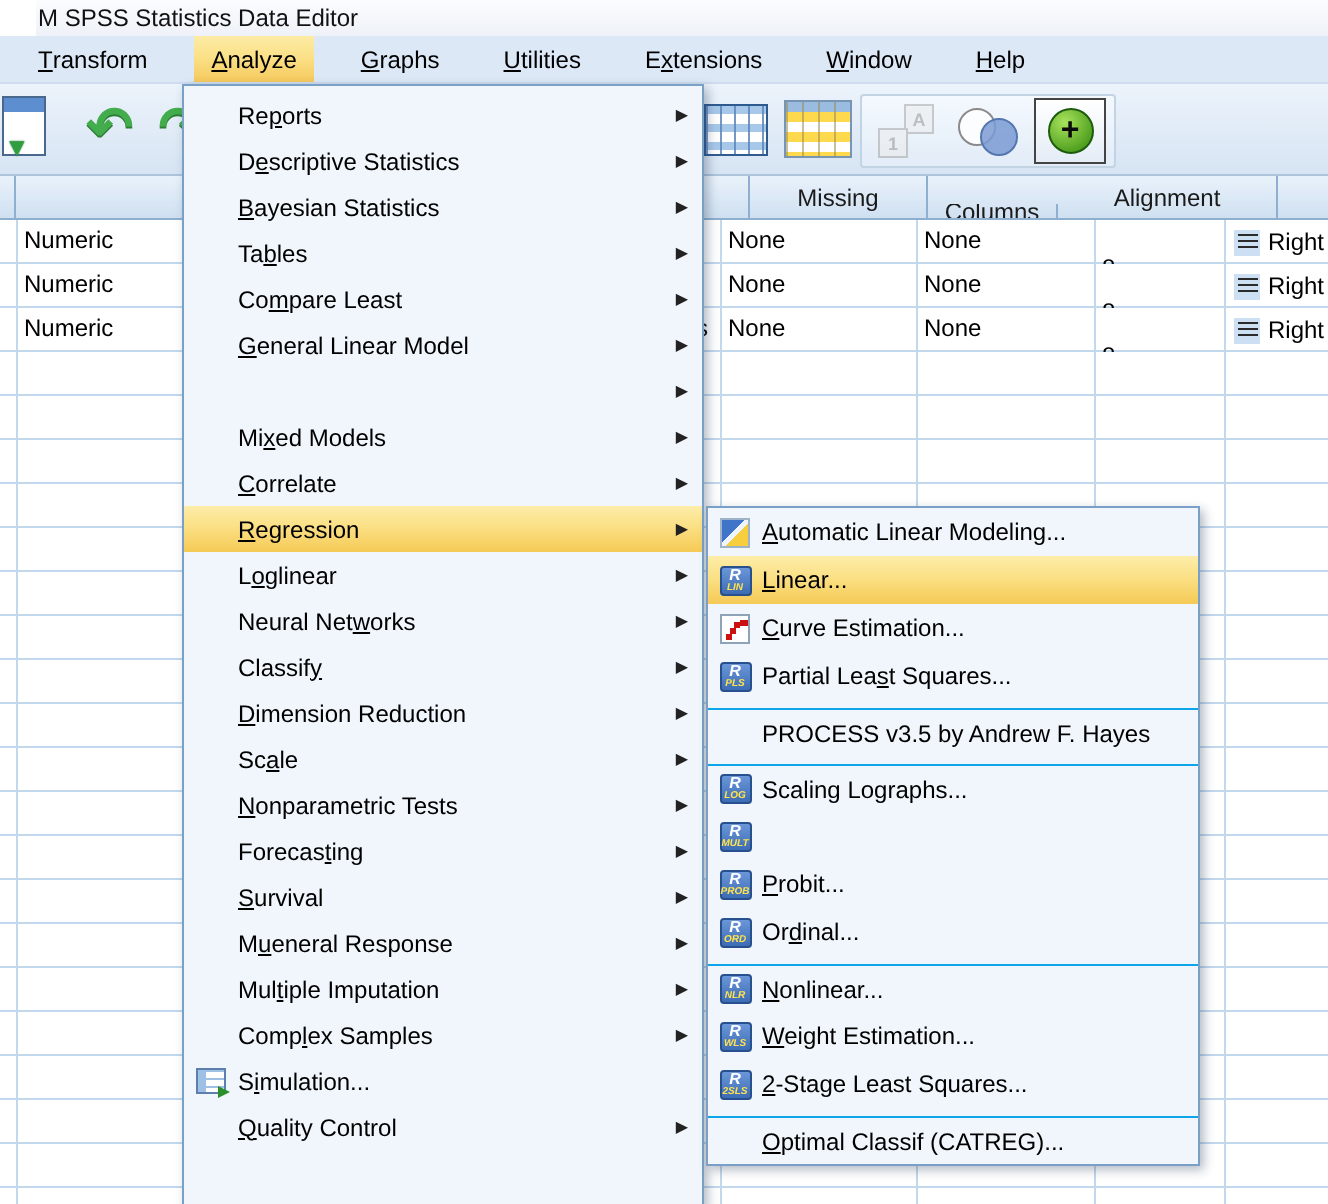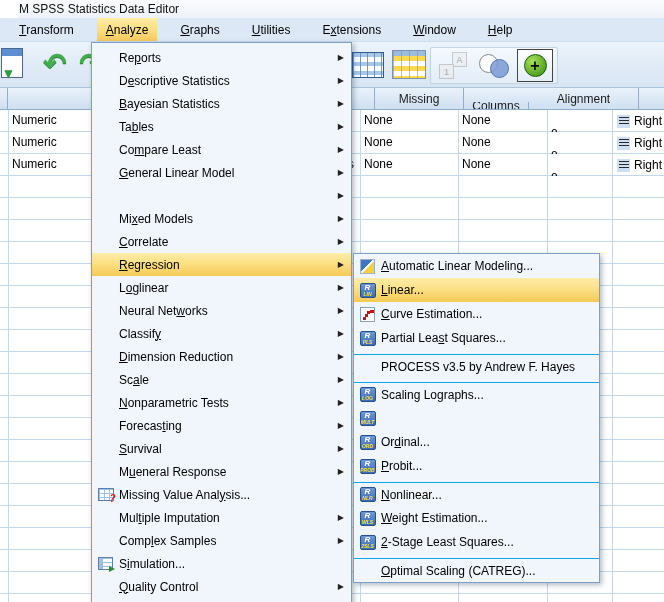--- a/index.html
+++ b/index.html
@@ -366,27 +366,20 @@
         <span class="mi-label"><span></span><span class="mn">S</span><span>urvival</span></span>
         <span class="mi-arrow">▶</span>
       </div>
 
       <div class="menu-item" data-state="">
         <span class="mi-slot"></span>
         <span class="mi-label"><span>M</span><span class="mn">u</span><span>eneral Response</span></span>
         <span class="mi-arrow">▶</span>
       </div>
 
-      <div class="menu-item" data-state="">
-        <span class="mi-slot">
-          <i class="ico" data-icon="missing-value-analysis-icon"></i>
-        </span>
-        <span class="mi-label"><span>Missing Value Anal</span><span class="mn">y</span><span>sis...</span></span>
-        <span class="mi-arrow"></span>
-      </div>
 
       <div class="menu-item" data-state="">
         <span class="mi-slot"></span>
         <span class="mi-label"><span>Mul</span><span class="mn">t</span><span>iple Imputation</span></span>
         <span class="mi-arrow">▶</span>
       </div>
 
       <div class="menu-item" data-state="">
         <span class="mi-slot"></span>
         <span class="mi-label"><span>Comp</span><span class="mn">l</span><span>ex Samples</span></span>
@@ -451,32 +444,32 @@
       </div>
 
       <div class="menu-item" data-state="" data-sep="">
         <span class="mi-slot">
           <i class="ico" data-icon="multinomial-logistic-r-icon" data-abbr="MULT"></i>
         </span>
       </div>
 
       <div class="menu-item" data-state="" data-sep="">
         <span class="mi-slot">
+          <i class="ico" data-icon="probit-r-icon" data-abbr="PROB"></i>
+        </span>
+        <span class="mi-label"><span></span><span class="mn">P</span><span>robit...</span></span>
+      </div>
+
+      <div class="menu-item" data-state="" data-sep="">
+        <span class="mi-slot">
           <i class="ico" data-icon="ordinal-r-icon" data-abbr="ORD"></i>
         </span>
         <span class="mi-label"><span>Or</span><span class="mn">d</span><span>inal...</span></span>
       </div>
 
-      <div class="menu-item" data-state="" data-sep="">
-        <span class="mi-slot">
-          <i class="ico" data-icon="probit-r-icon" data-abbr="PROB"></i>
-        </span>
-        <span class="mi-label"><span></span><span class="mn">P</span><span>robit...</span></span>
-      </div>
-
       <div class="menu-item" data-state="" data-sep="yes">
         <span class="mi-slot">
           <i class="ico" data-icon="nonlinear-r-icon" data-abbr="NLR"></i>
         </span>
         <span class="mi-label"><span></span><span class="mn">N</span><span>onlinear...</span></span>
       </div>
 
       <div class="menu-item" data-state="" data-sep="">
         <span class="mi-slot">
           <i class="ico" data-icon="weight-estimation-r-icon" data-abbr="WLS"></i>
@@ -486,17 +479,17 @@
 
       <div class="menu-item" data-state="" data-sep="">
         <span class="mi-slot">
           <i class="ico" data-icon="two-stage-ls-r-icon" data-abbr="2SLS"></i>
         </span>
         <span class="mi-label"><span></span><span class="mn">2</span><span>-Stage Least Squares...</span></span>
       </div>
 
       <div class="menu-item" data-state="" data-sep="yes">
         <span class="mi-slot"></span>
-        <span class="mi-label"><span></span><span class="mn">O</span><span>ptimal Scaling (CATREG)...</span></span>
+        <span class="mi-label"><span></span><span class="mn">O</span><span>ptimal Classif (CATREG)...</span></span>
       </div>
     </div>
 
 </div>
 
 </body></html>

